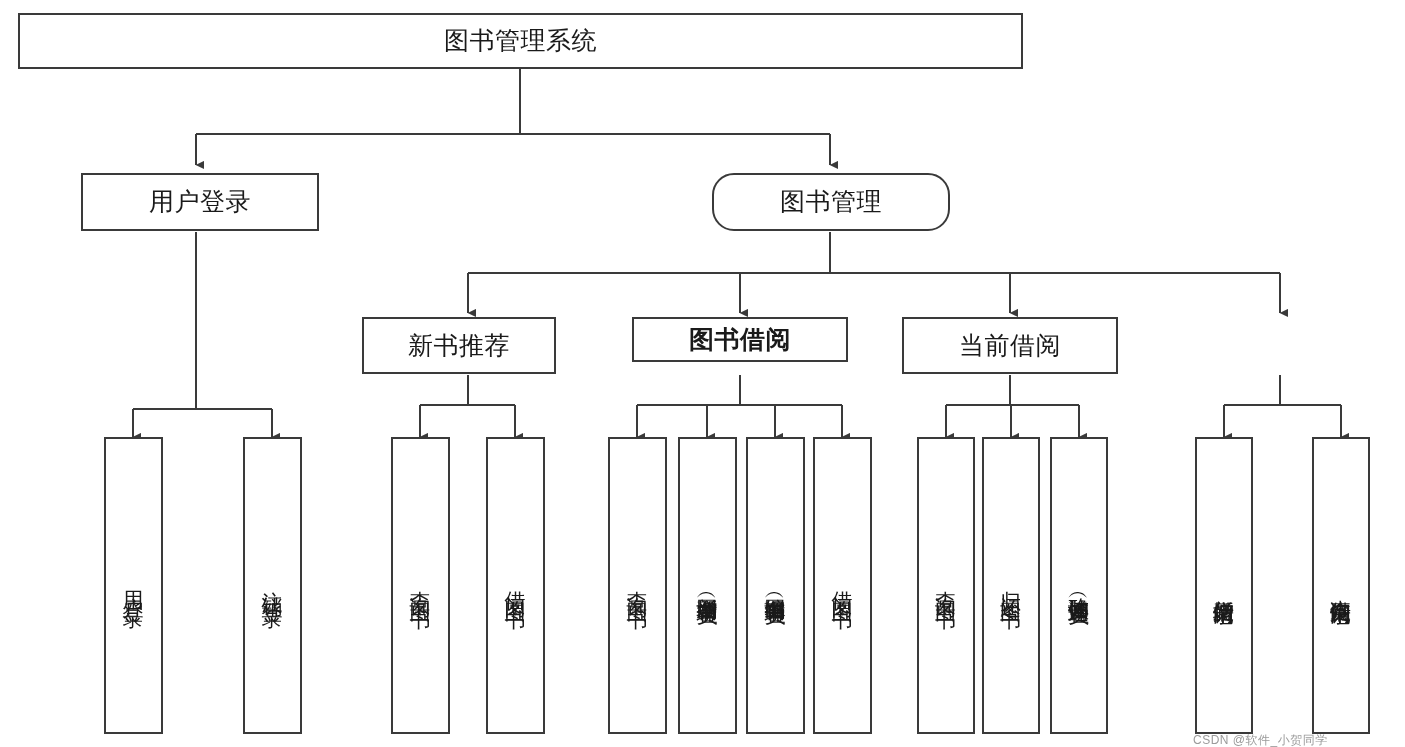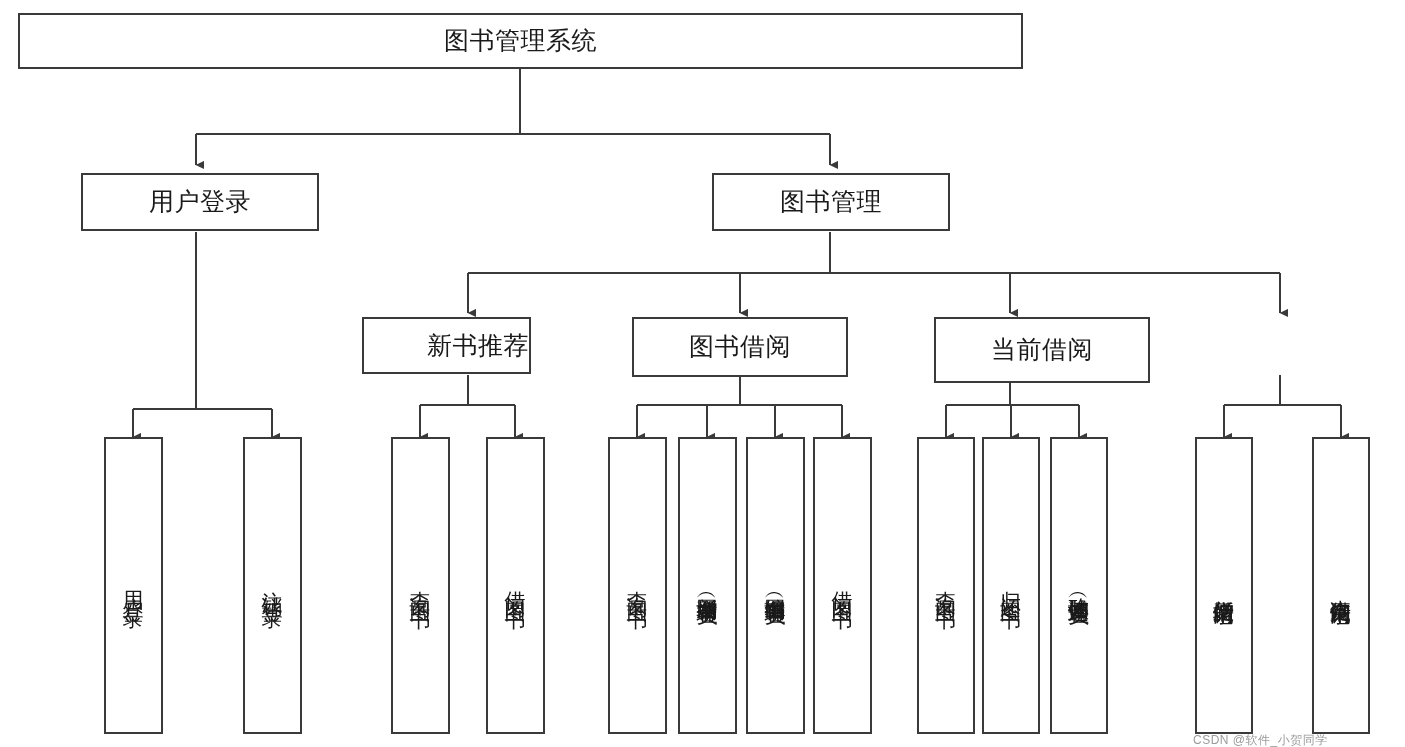--- a/index.html
+++ b/index.html
@@ -123,31 +123,31 @@
     </g>
   </svg>
 
   <div class="node-box horizontal" style="left:18px; top:13px; width:1005px; height:56px;">
     <span class="node-label">图书管理系统</span>
   </div>
 
   <div class="node-box horizontal" style="left:81px; top:173px; width:238px; height:58px;">
     <span class="node-label">用户登录</span>
   </div>
-  <div class="node-box horizontal" style="left:712px; top:173px; width:238px; height:58px;">
+  <div class="node-box horizontal" style="left:712px; top:173px; width:238px; height:58px;border-radius:22px;">
     <span class="node-label">图书管理</span>
   </div>
 
-  <div class="node-box horizontal" style="left:362px; top:317px; width:169px; height:57px;justify-content:flex-end;">
+  <div class="node-box horizontal" style="left:362px; top:317px; width:194px; height:57px;">
     <span class="node-label">新书推荐</span>
   </div>
-  <div class="node-box horizontal" style="left:632px; top:317px; width:216px; height:60px;">
+  <div class="node-box horizontal" style="left:632px; top:317px; width:216px; height:45px;font-weight:bold;">
     <span class="node-label">图书借阅</span>
   </div>
-  <div class="node-box horizontal" style="left:934px; top:317px; width:216px; height:66px;">
+  <div class="node-box horizontal" style="left:902px; top:317px; width:216px; height:57px;">
     <span class="node-label">当前借阅</span>
   </div>
 
   <div class="node-box vertical" style="left:104px; top:437px; width:59px; height:297px;">
     <span class="node-label">用户登录</span>
   </div>
   <div class="node-box vertical" style="left:243px; top:437px; width:59px; height:297px;">
     <span class="node-label">注销登录</span>
   </div>
 

